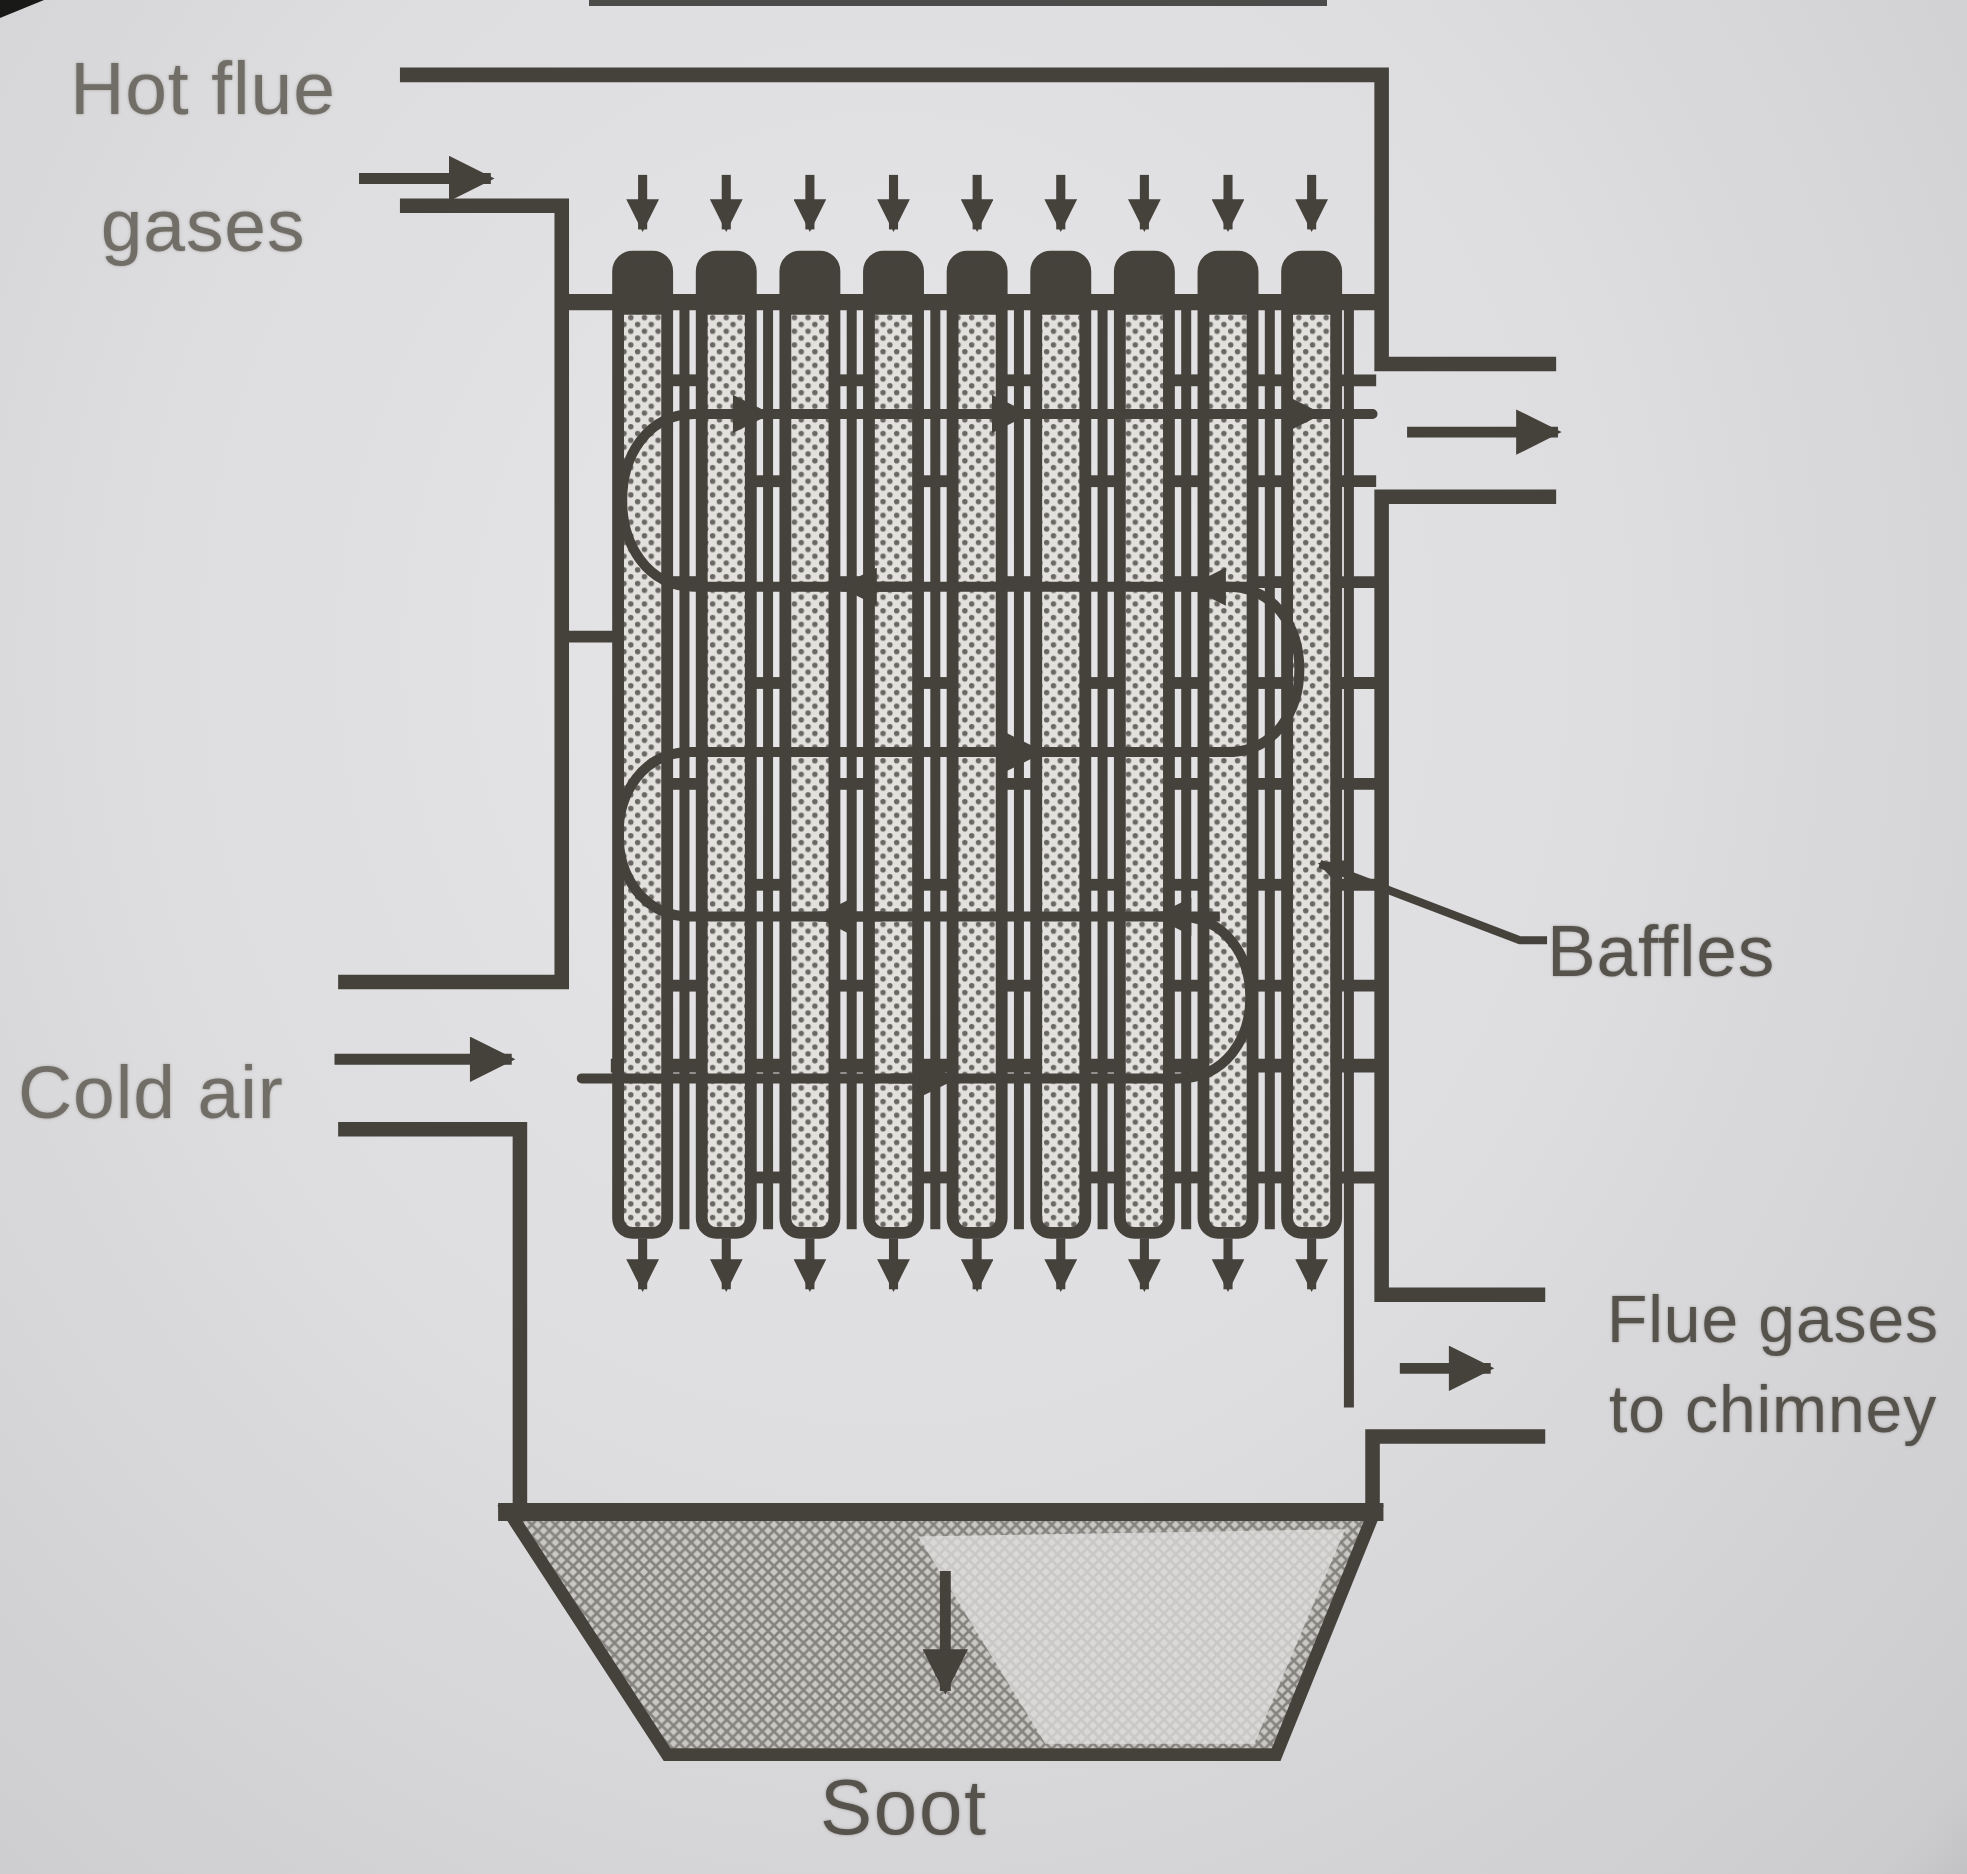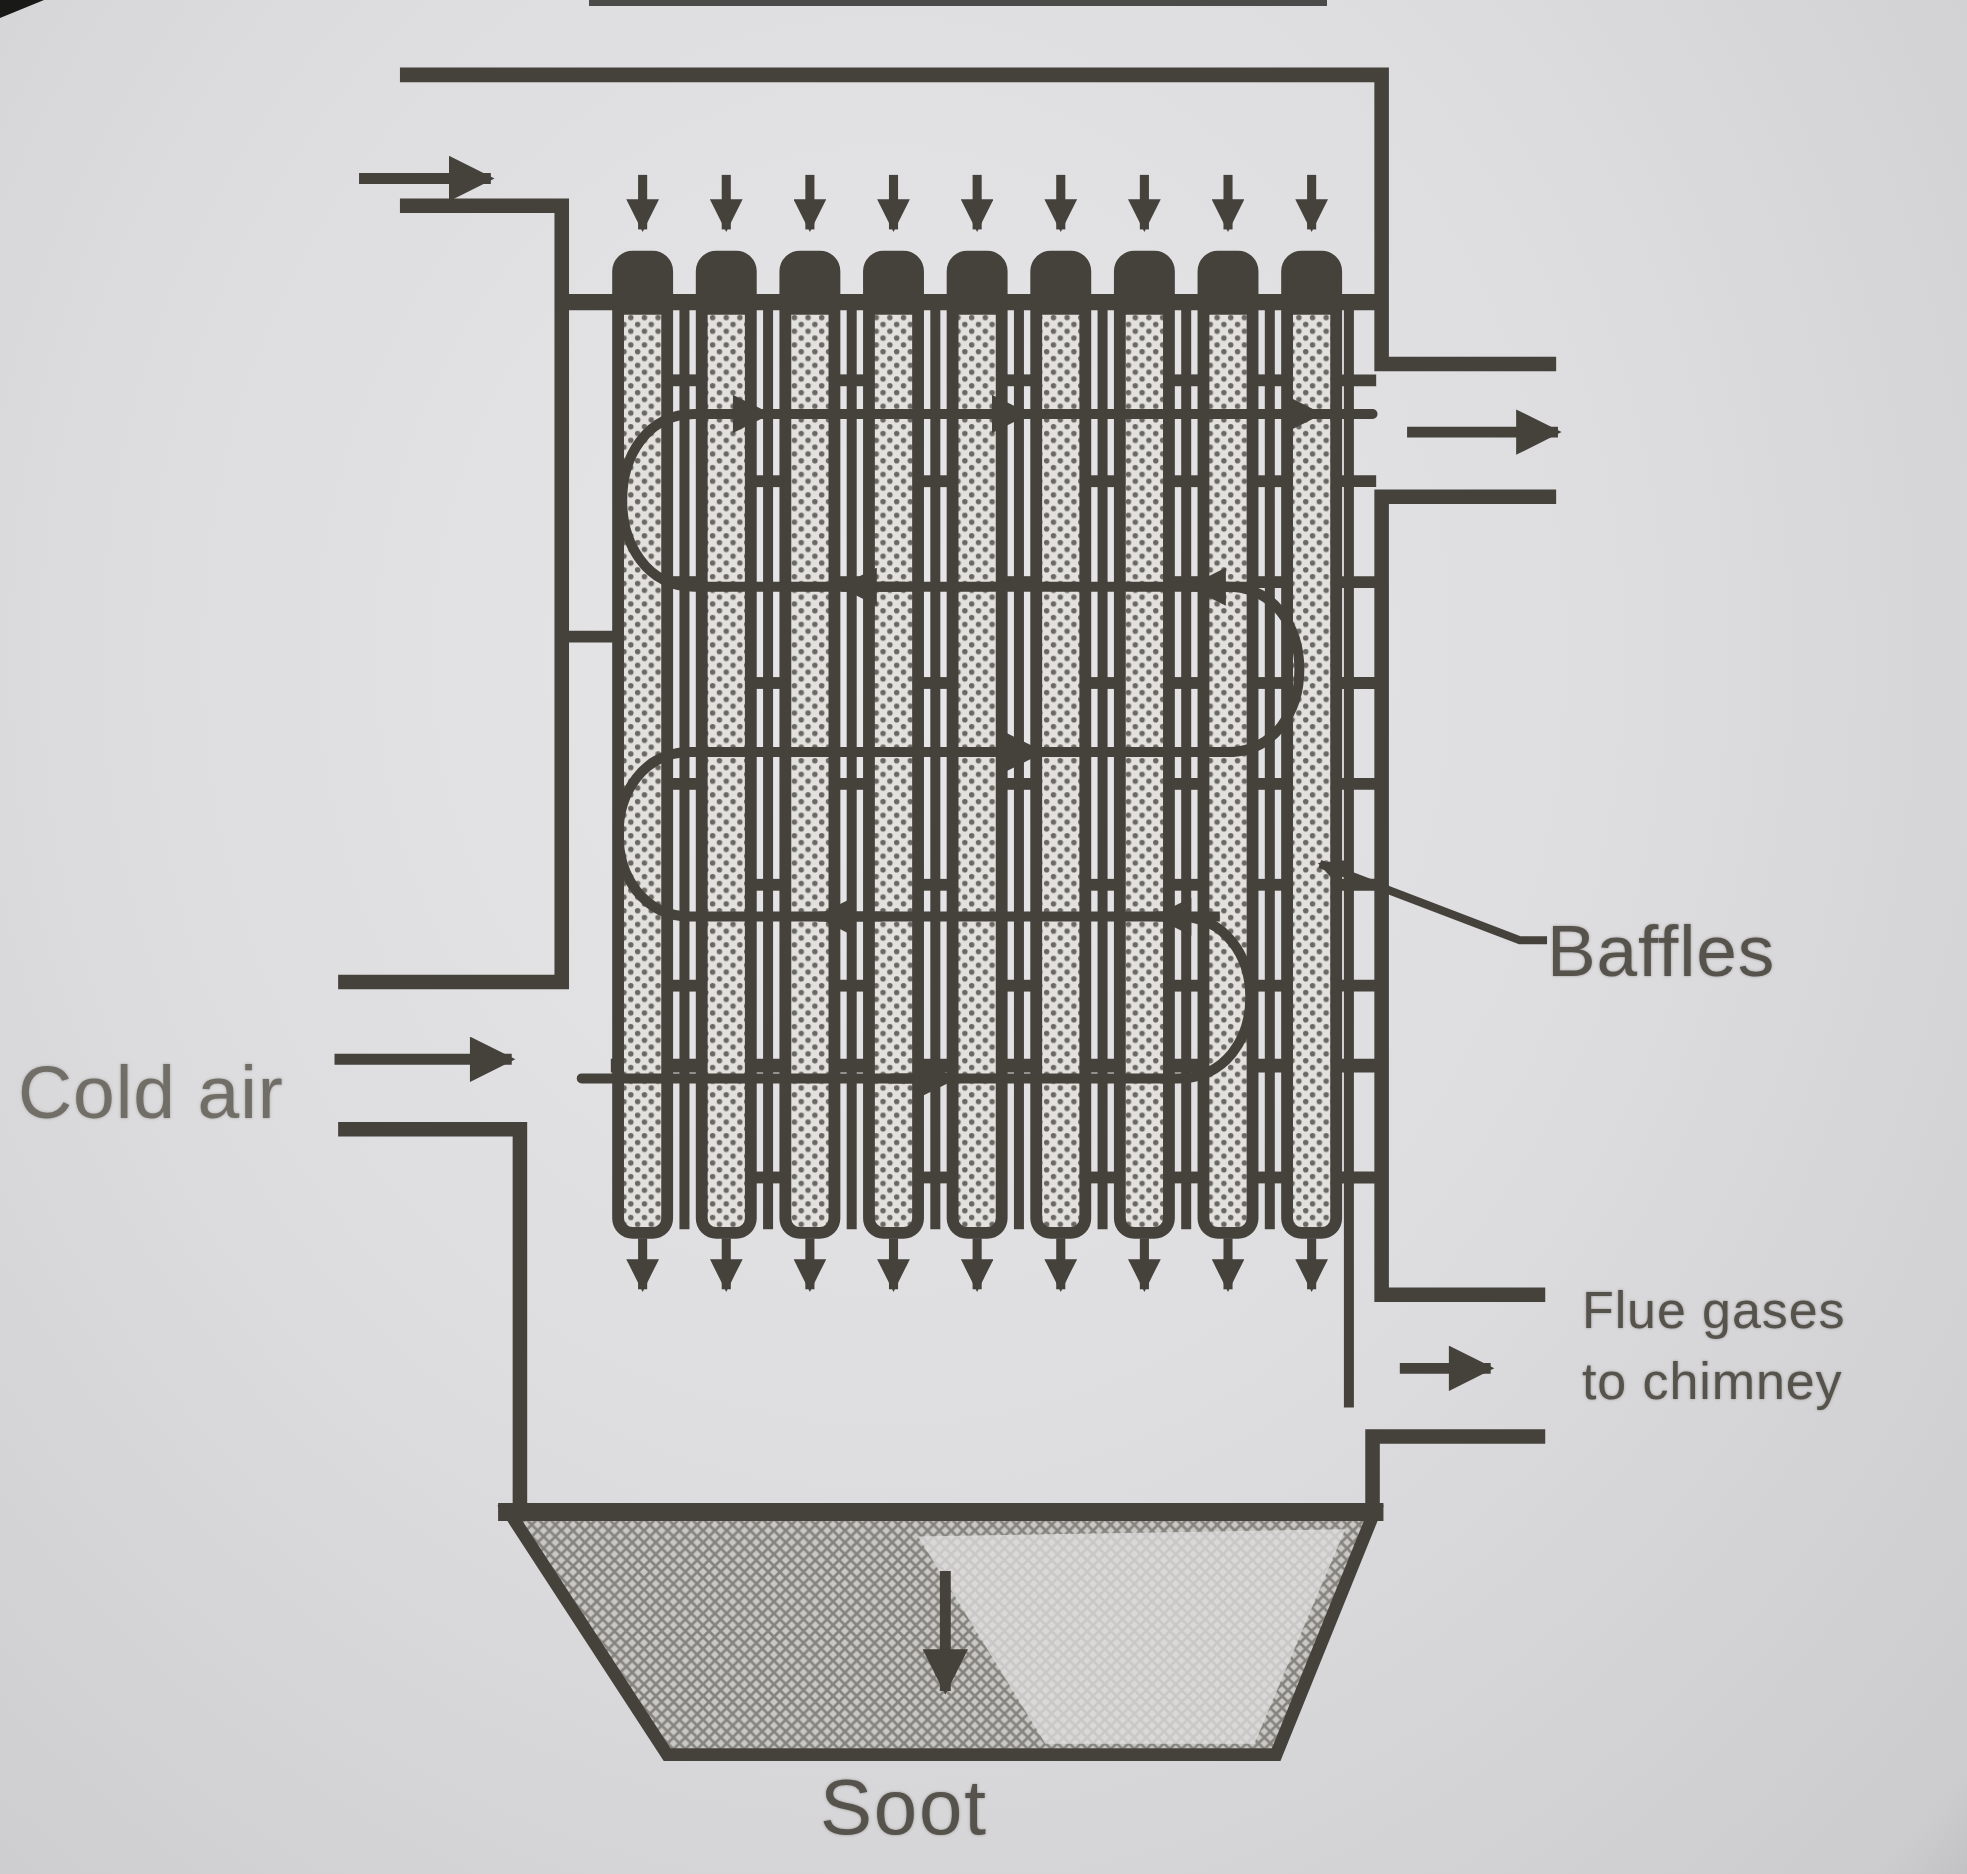--- a/index.html
+++ b/index.html
@@ -16,21 +16,21 @@
     white-space:pre-line;
     color:#716e67;
     text-shadow:0 0 2.7px rgba(110,107,100,.5);
     letter-spacing:0.9px;
   }
   .lbl-dark{color:#56534c;text-shadow:0 0 2.7px rgba(86,83,76,.5);}
   #lbl-hot-flue{left:53px;top:20px;width:300px;font-size:75px;line-height:1.83;text-align:center;}
   #lbl-cold-air{left:18px;top:1049px;width:309px;font-size:75px;}
   #lbl-hot-air{left:1596px;top:360px;width:367px;font-size:67px;line-height:1.24;text-align:center;}
   #lbl-baffles{left:1547px;top:909px;font-size:73px;}
-  #lbl-flue{left:1582px;top:1275px;width:382px;font-size:52px;line-height:1.36;}
+  #lbl-flue{left:1582px;top:1275px;width:382px;font-size:66px;line-height:1.36;text-align:center;}
   #lbl-soot{left:820px;top:1762px;width:282px;font-size:78px;text-align:left;letter-spacing:1.8px;}
   .photo-artifact{position:absolute;background:#191918;}
   #edge-top{left:589px;top:0;width:738px;height:5.5px;opacity:.75;}
   #corner-tl{left:0;top:0;width:44px;height:18px;clip-path:polygon(0 0,100% 0,0 100%);}
 </style>
 </head>
 <body>
 
 <div id="figure">
 
@@ -205,20 +205,22 @@
         <path d="M368 1165 H563" stroke="#45423c" stroke-width="12" fill="none" marker-end="url(#mk-big)"></path>
         <path d="M1548 475 H1714" stroke="#45423c" stroke-width="12" fill="none" marker-end="url(#mk-big)"></path>
         <path d="M1540 1505 H1640" stroke="#45423c" stroke-width="12" fill="none" marker-end="url(#mk-big)"></path>
         <path d="M1040 1728 V1860" stroke="#45423c" stroke-width="12" fill="none" marker-end="url(#mk-big)"></path>
       </g>
       <g>
         <path d="M1702 1034 H1672 L1452 950" stroke="#45423c" stroke-width="9" fill="none" marker-end="url(#mk-ptr)"></path>
       </g>
     </svg>
 
+  <div class="lbl" id="lbl-hot-flue">Hot flue
+gases</div>
 
   <div class="lbl" id="lbl-cold-air">Cold air</div>
 
 
   <div class="lbl lbl-dark" id="lbl-baffles">Baffles</div>
 
   <div class="lbl lbl-dark" id="lbl-flue">Flue gases
 to chimney</div>
 
   <div class="lbl lbl-dark" id="lbl-soot">Soot</div>

